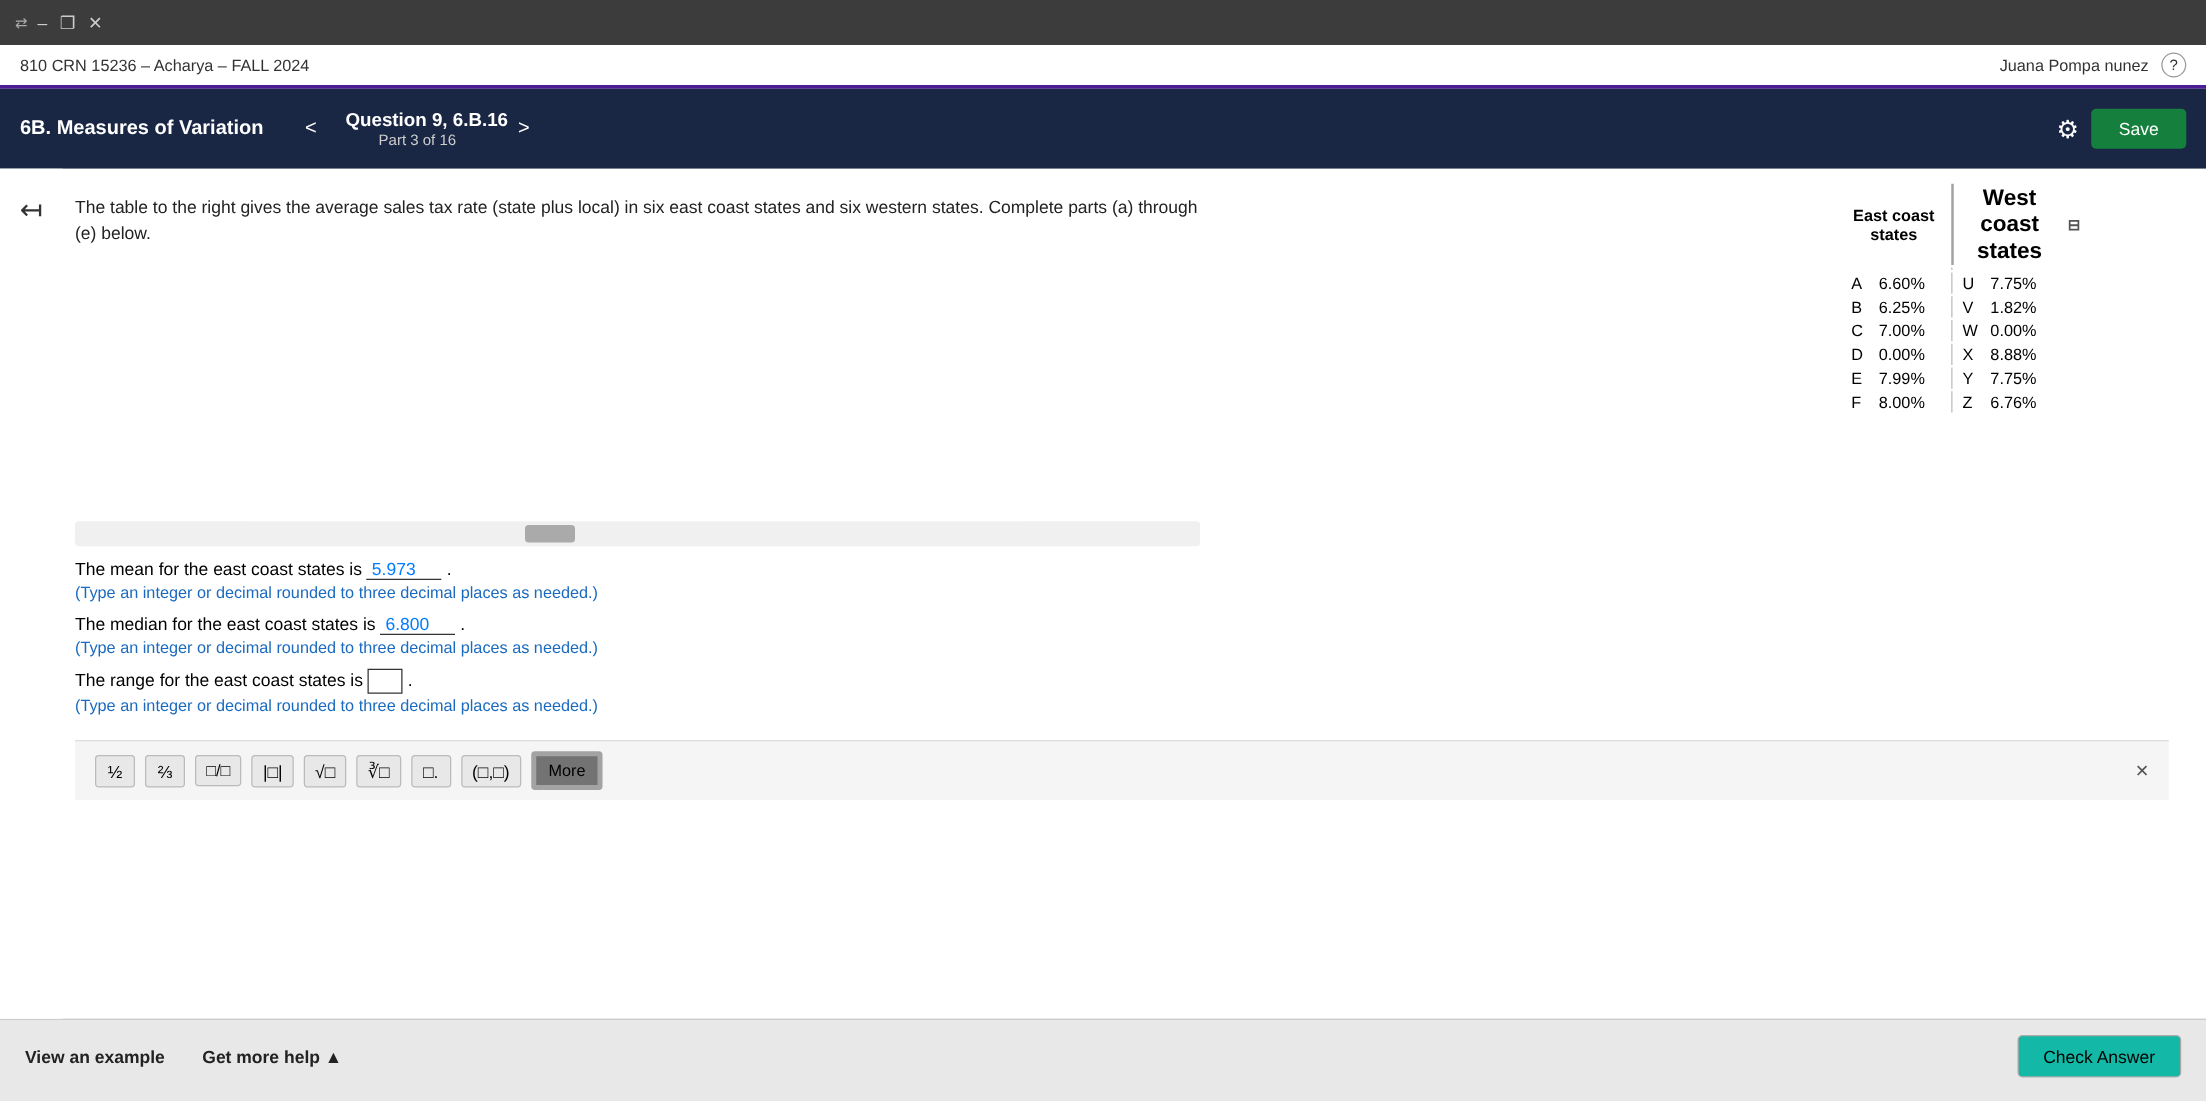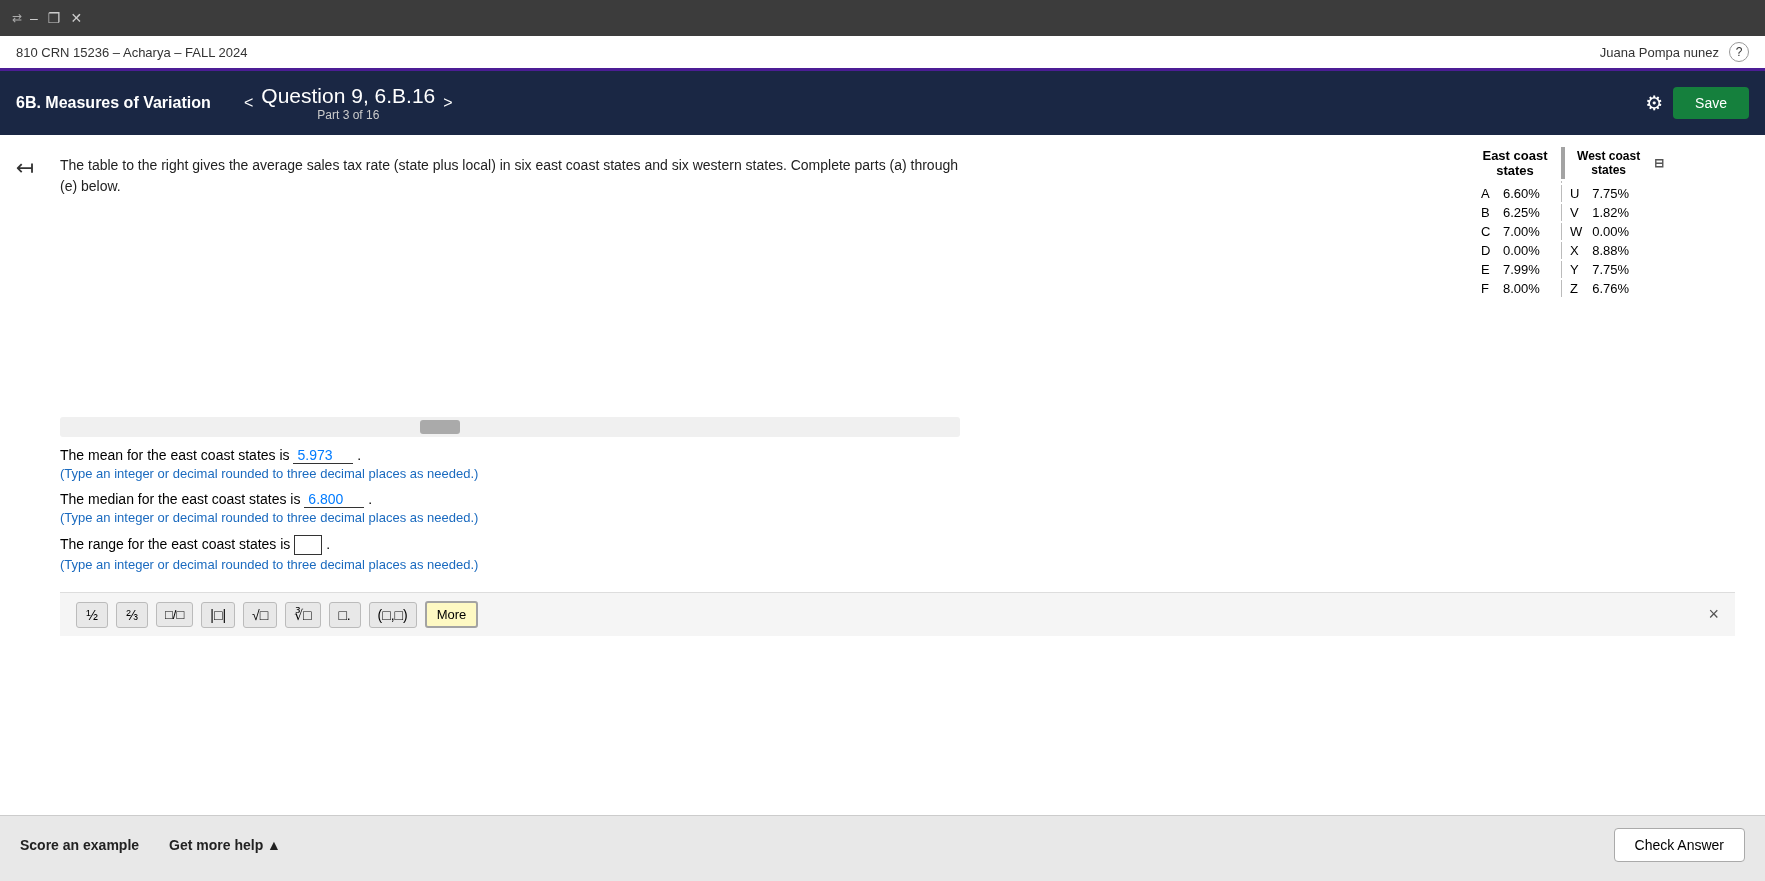--- a/index.html
+++ b/index.html
@@ -74,22 +74,23 @@
       color: #fff;
       font-size: 16px;
       cursor: pointer;
       padding: 4px 8px;
     }
     .question-header .question-info {
       text-align: center;
       flex: 0 0 auto;
     }
     .question-header .question-info .q-title {
-      font-size: 21px;
-      font-weight: normal;
+      font-size: 15px;
+      font-weight: bold;
+      margin-left: 15px;
     }
     .question-header .question-info .q-part {
       font-size: 12px;
       color: #ccc;
     }
     .question-header .spacer { flex: 1; }
     .question-header .hw-score {
       text-align: left;
       font-size: 13px;
       margin-right: 20px;
@@ -242,22 +243,22 @@
       background: #e8e8e8;
       border: 1px solid #bbb;
       border-radius: 3px;
       padding: 4px 8px;
       font-size: 14px;
       cursor: pointer;
       min-width: 32px;
       text-align: center;
     }
     .math-btn-more {
-      background: #fef9c3;
-      border: 2px solid #a3a3a3;
+      background: #737373;
+      border: 4px solid #a3a3a3;
       border-radius: 3px;
       padding: 4px 10px;
       font-size: 13px;
       cursor: pointer;
     }
     .toolbar-close {
       margin-left: auto;
       font-size: 18px;
       cursor: pointer;
       color: #555;
@@ -284,21 +285,21 @@
     .bottom-link-blue {
       font-size: 14px;
       font-weight: bold;
       color: #222;
       cursor: pointer;
       display: flex;
       align-items: center;
       gap: 4px;
     }
     .check-btn {
-      background: #ffffff;
+      background: #14b8a6;
       border: 1px solid #aaa;
       border-radius: 4px;
       padding: 8px 20px;
       font-size: 14px;
       cursor: pointer;
       margin-left: auto;
     }
 
     
     .tbl-outer {
@@ -350,21 +351,21 @@
 
   <div class="question-body">
 
     <p class="question-text">The table to the right gives the average sales tax rate (state plus local) in six east coast states and six western states. Complete parts (a) through (e) below.</p>
 
     <div class="data-table-container">
       <table class="tbl-outer">
         <thead>
           <tr>
             <th colspan="2" style="font-weight:bold;font-size:13px;padding-right:10px;">East coast states</th>
-            <th colspan="2" style="font-weight:bold;font-size:12px;border-left:4px solid #a3a3a3;padding-left:8px;">West coast states</th>
+            <th colspan="2" style="font-weight:bold;font-size:18px;border-left:2px solid #a3a3a3;padding-left:8px;">West coast states</th>
             <th style="color:#555;cursor:pointer;font-size:12px;">⊟</th>
           </tr>
           <tr>
             <th style="width:20px;"></th>
             <th style="width:60px;"></th>
             <th style="width:20px;border-left:1px solid #bbb;padding-left:8px;"></th>
             <th style="width:60px;"></th>
             <th></th>
           </tr>
         </thead>
@@ -453,16 +454,16 @@
       <button class="math-btn">□.</button>
       <button class="math-btn">(□,□)</button>
       <button class="math-btn-more">More</button>
       <button class="toolbar-close">×</button>
     </div>
 
   </div>
 </div>
 
 <div class="bottom-bar">
-  <a class="bottom-link">Score an example</a>
+  <a class="bottom-link">View an example</a>
   <span class="bottom-link-blue">Get more help ▲</span>
   <button class="check-btn" style="margin-left:auto;">Check Answer</button>
 </div>
 
 </body></html>

